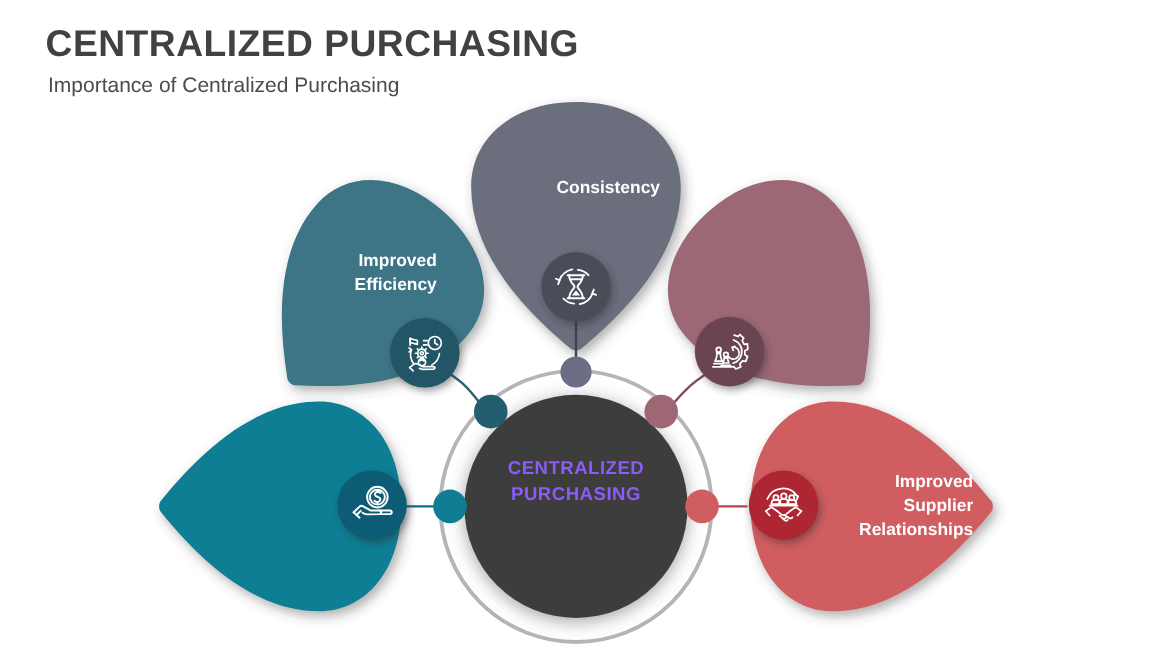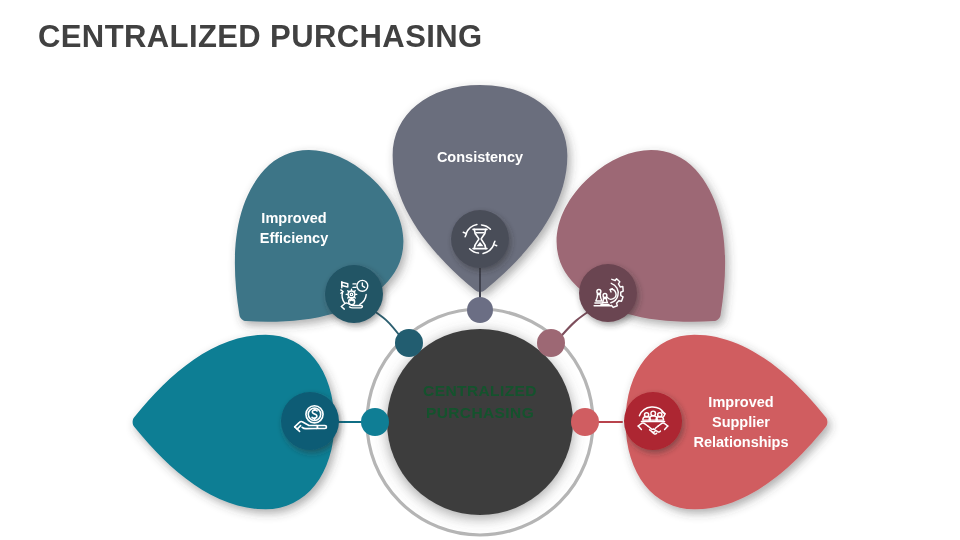--- a/index.html
+++ b/index.html
@@ -46,44 +46,45 @@
     top: 0;
     width: 960px;
     height: 540px;
   }
   .petal-label {
     position: absolute;
     color: #ffffff;
     font-size: 14.5px;
     font-weight: bold;
     line-height: 1.38;
-    text-align: center;
+    text-align: right;
     white-space: pre-line;
     pointer-events: none;
   }
   #hub-label {
     position: absolute;
     left: 400px;
     top: 380px;
     width: 160px;
     text-align: center;
-    color: #14532d;
+    color: #8b5cf6;
     font-size: 15.5px;
     font-weight: bold;
     line-height: 1.45;
     letter-spacing: 0.4px;
     white-space: pre-line;
   }
 </style>
 </head>
 <body>
 
 <div id="slide">
 
   <div id="page-title">CENTRALIZED PURCHASING</div>
+  <div id="page-subtitle">Importance of Centralized Purchasing</div>
 
   <svg id="diagram" viewBox="0 0 960 540">
     <defs>
 
       <g id="petal-geom">
         <path d="M 0,128
                  C -62,128 -104,92 -104,42
                  C -104,-22 -58,-78 -6,-122
                  C -3,-125 3,-125 6,-122
                  C 58,-78 104,-22 104,42

